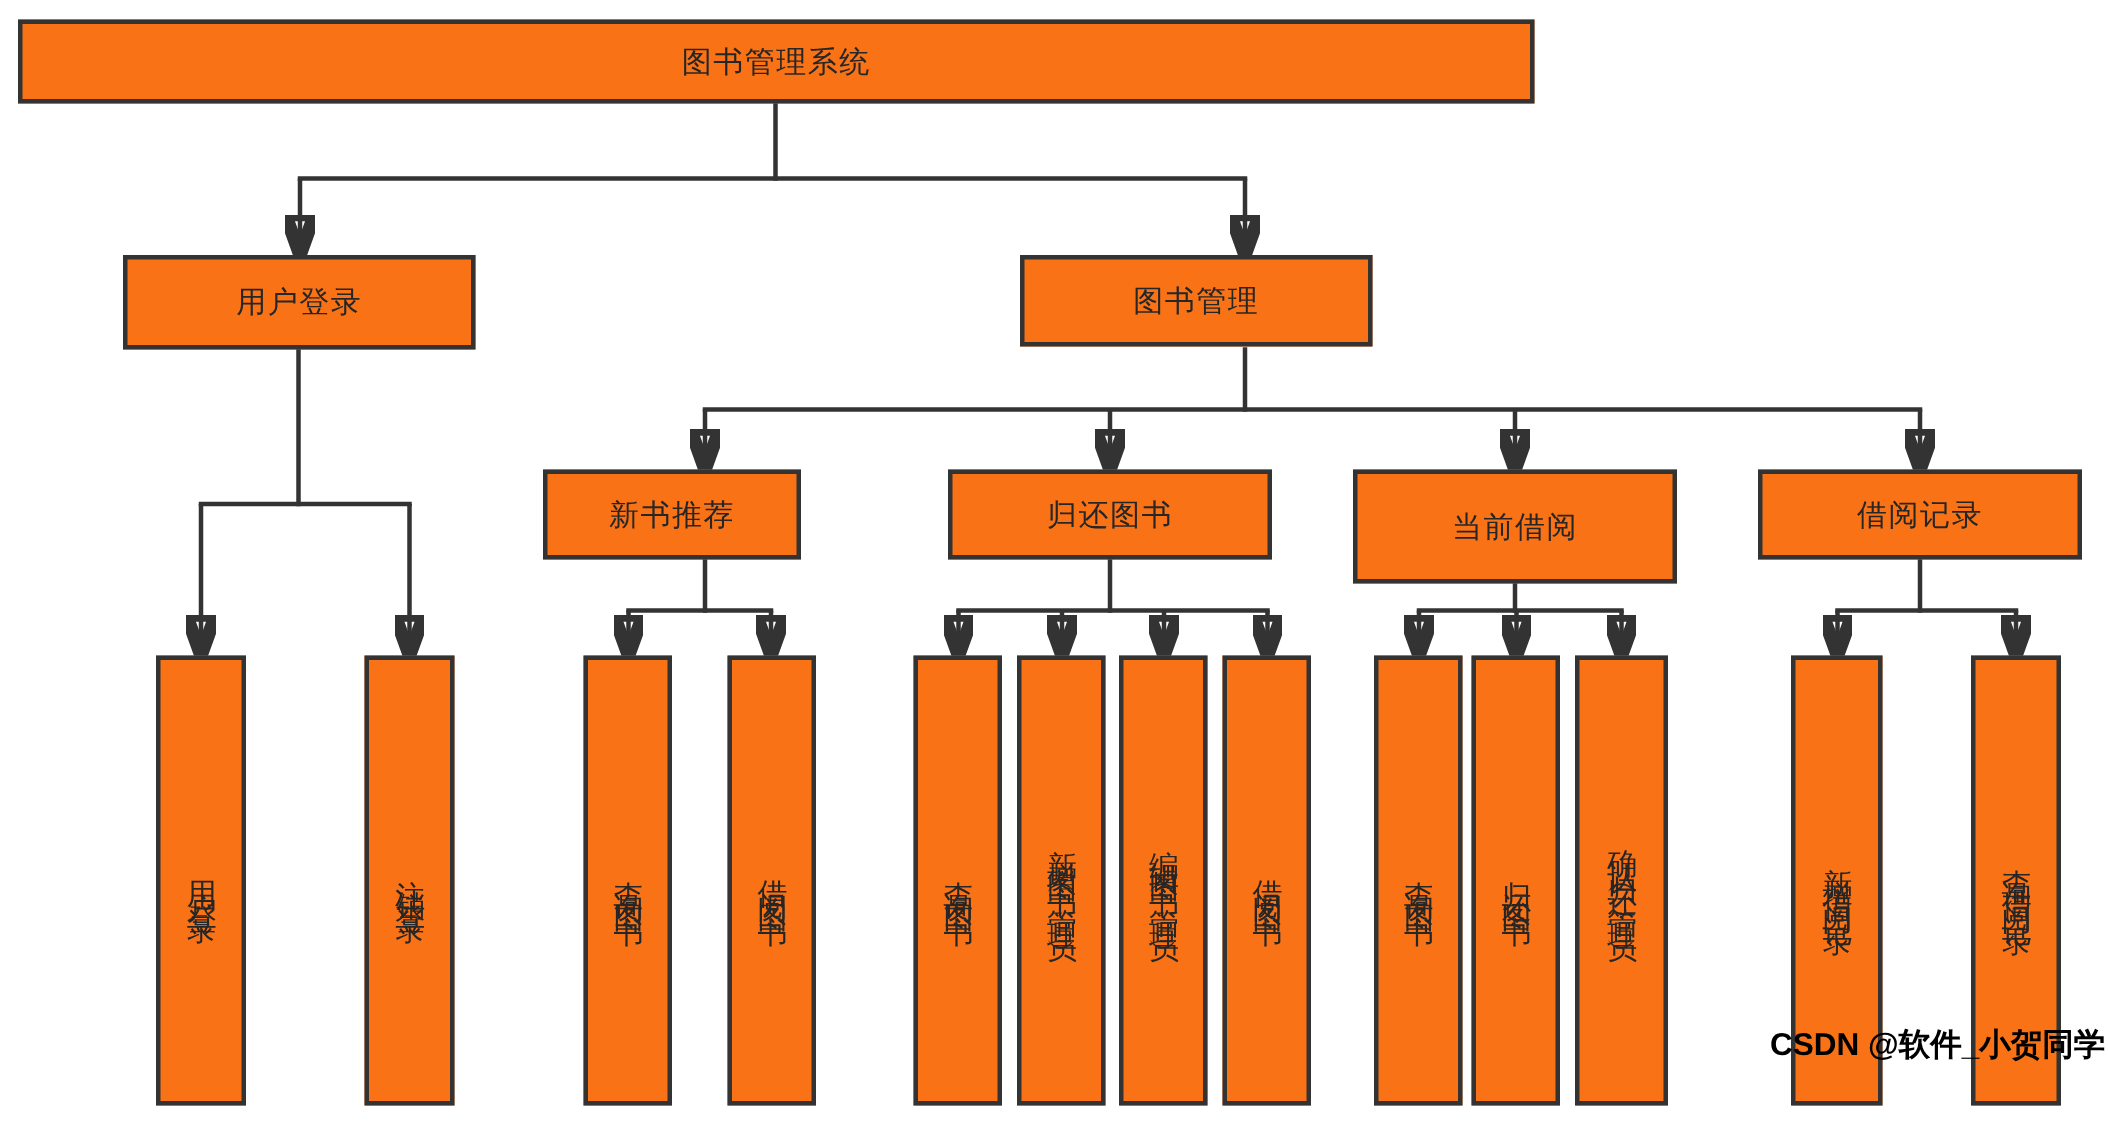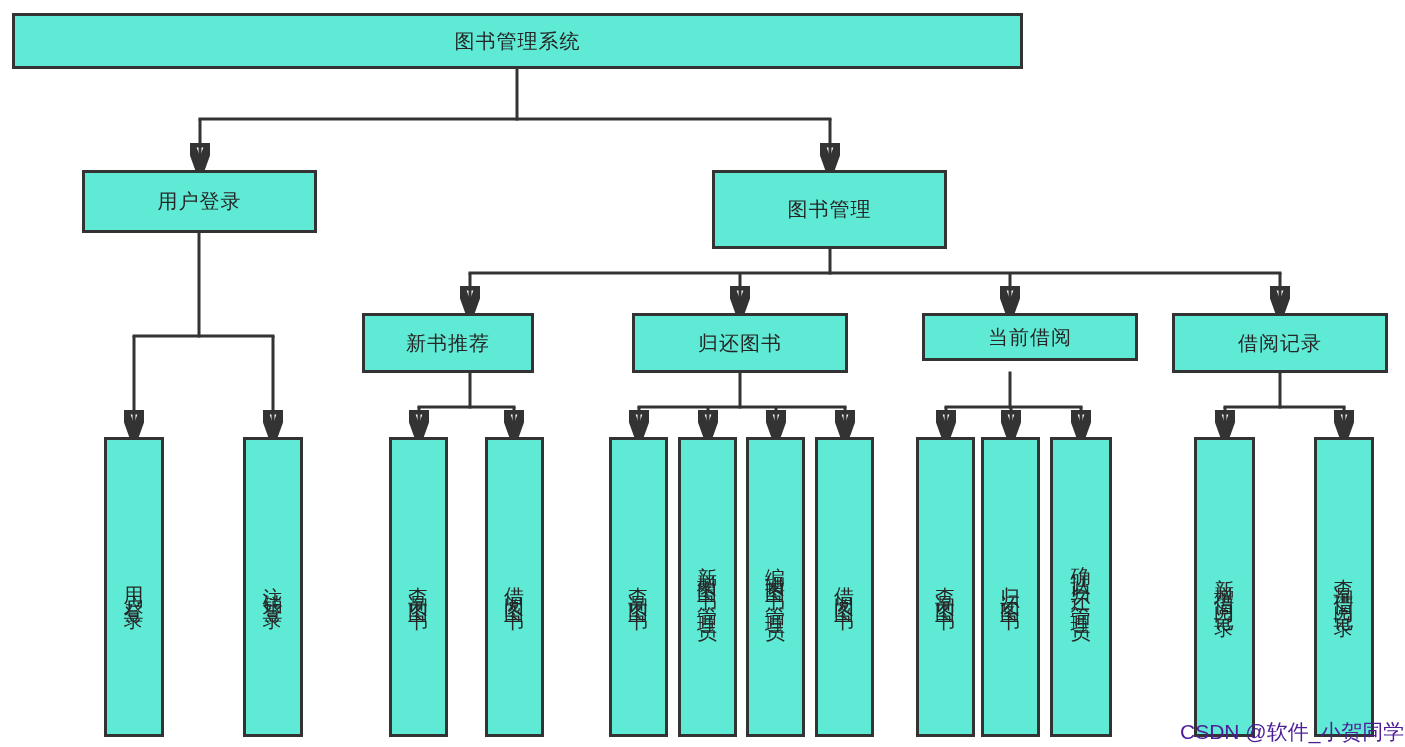--- a/index.html
+++ b/index.html
@@ -9,45 +9,46 @@
     background:#ffffff;
     overflow:hidden;
     font-family:"Liberation Sans",sans-serif;
   }
   .wires{position:absolute;left:0;top:0;z-index:1;}
   .wires path, .wires line{stroke:#333333;stroke-width:3;fill:none;}
   .wires .trunk{stroke-linecap:square;}
   .box{
     position:absolute;
     box-sizing:border-box;
-    background:#5eead4;
+    background:#f97316;
     border:3px solid #333333;
     display:flex;
     align-items:center;
     justify-content:center;
     color:#262626;
     z-index:2;
     text-align:center;
   }
   .h-label{font-size:20px;letter-spacing:1px;white-space:nowrap;}
   .v .v-label{
     writing-mode:vertical-rl;
     text-orientation:mixed;
     font-size:20px;
     letter-spacing:8px;
     line-height:1;
     white-space:nowrap;
   }
   .watermark{
     position:absolute;
-    left:1180px;top:718px;
+    left:1180px;top:682px;
     z-index:3;
     font-size:21px;
-    color:#4c1d95;
+    color:#000000;
     white-space:nowrap;
+    font-weight:bold;
   }
 </style>
 </head>
 <body>
 
 <div class="stage">
 
   <svg class="wires" width="1405" height="747" viewBox="0 0 1405 747" aria-hidden="true">
     <defs>
       <marker id="arw" markerWidth="9" markerHeight="6.5" refX="8" refY="3.25" orient="auto" markerUnits="strokeWidth">
@@ -96,31 +97,31 @@
     <line x1="1344" y1="407" x2="1344" y2="434" marker-end="url(#arw)"></line>
   </svg>
 
   <div class="box" style="left:12px;top:13px;width:1011px;height:56px">
     <span class="h-label">图书管理系统</span>
   </div>
 
   <div class="box" style="left:82px;top:170px;width:235px;height:63px">
     <span class="h-label">用户登录</span>
   </div>
-  <div class="box" style="left:712px;top:170px;width:235px;height:79px">
+  <div class="box" style="left:680px;top:170px;width:235px;height:61px">
     <span class="h-label">图书管理</span>
   </div>
 
   <div class="box" style="left:362px;top:313px;width:172px;height:60px">
     <span class="h-label">新书推荐</span>
   </div>
   <div class="box" style="left:632px;top:313px;width:216px;height:60px">
     <span class="h-label">归还图书</span>
   </div>
-  <div class="box" style="left:922px;top:313px;width:216px;height:48px">
+  <div class="box" style="left:902px;top:313px;width:216px;height:76px">
     <span class="h-label">当前借阅</span>
   </div>
   <div class="box" style="left:1172px;top:313px;width:216px;height:60px">
     <span class="h-label">借阅记录</span>
   </div>
 
   <div class="box v" style="left:104px;top:437px;width:60px;height:300px">
     <span class="v-label">用户登录</span>
   </div>
   <div class="box v" style="left:243px;top:437px;width:60px;height:300px">

